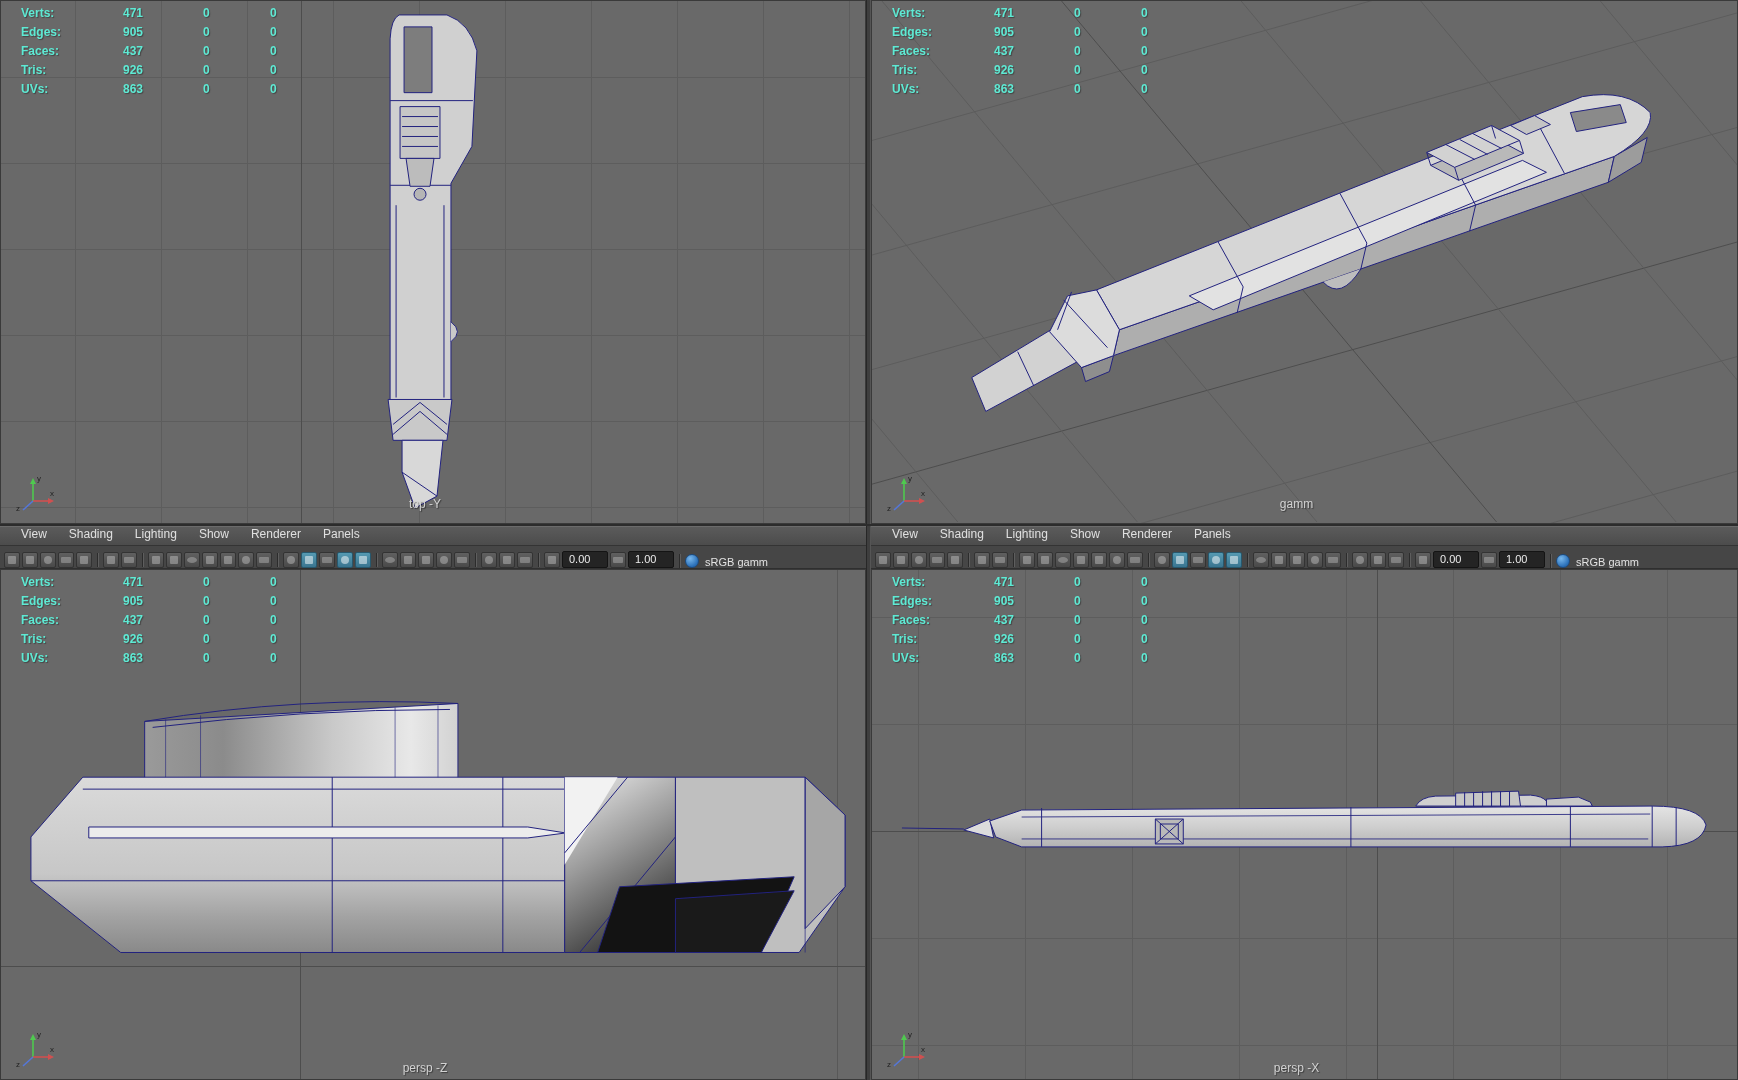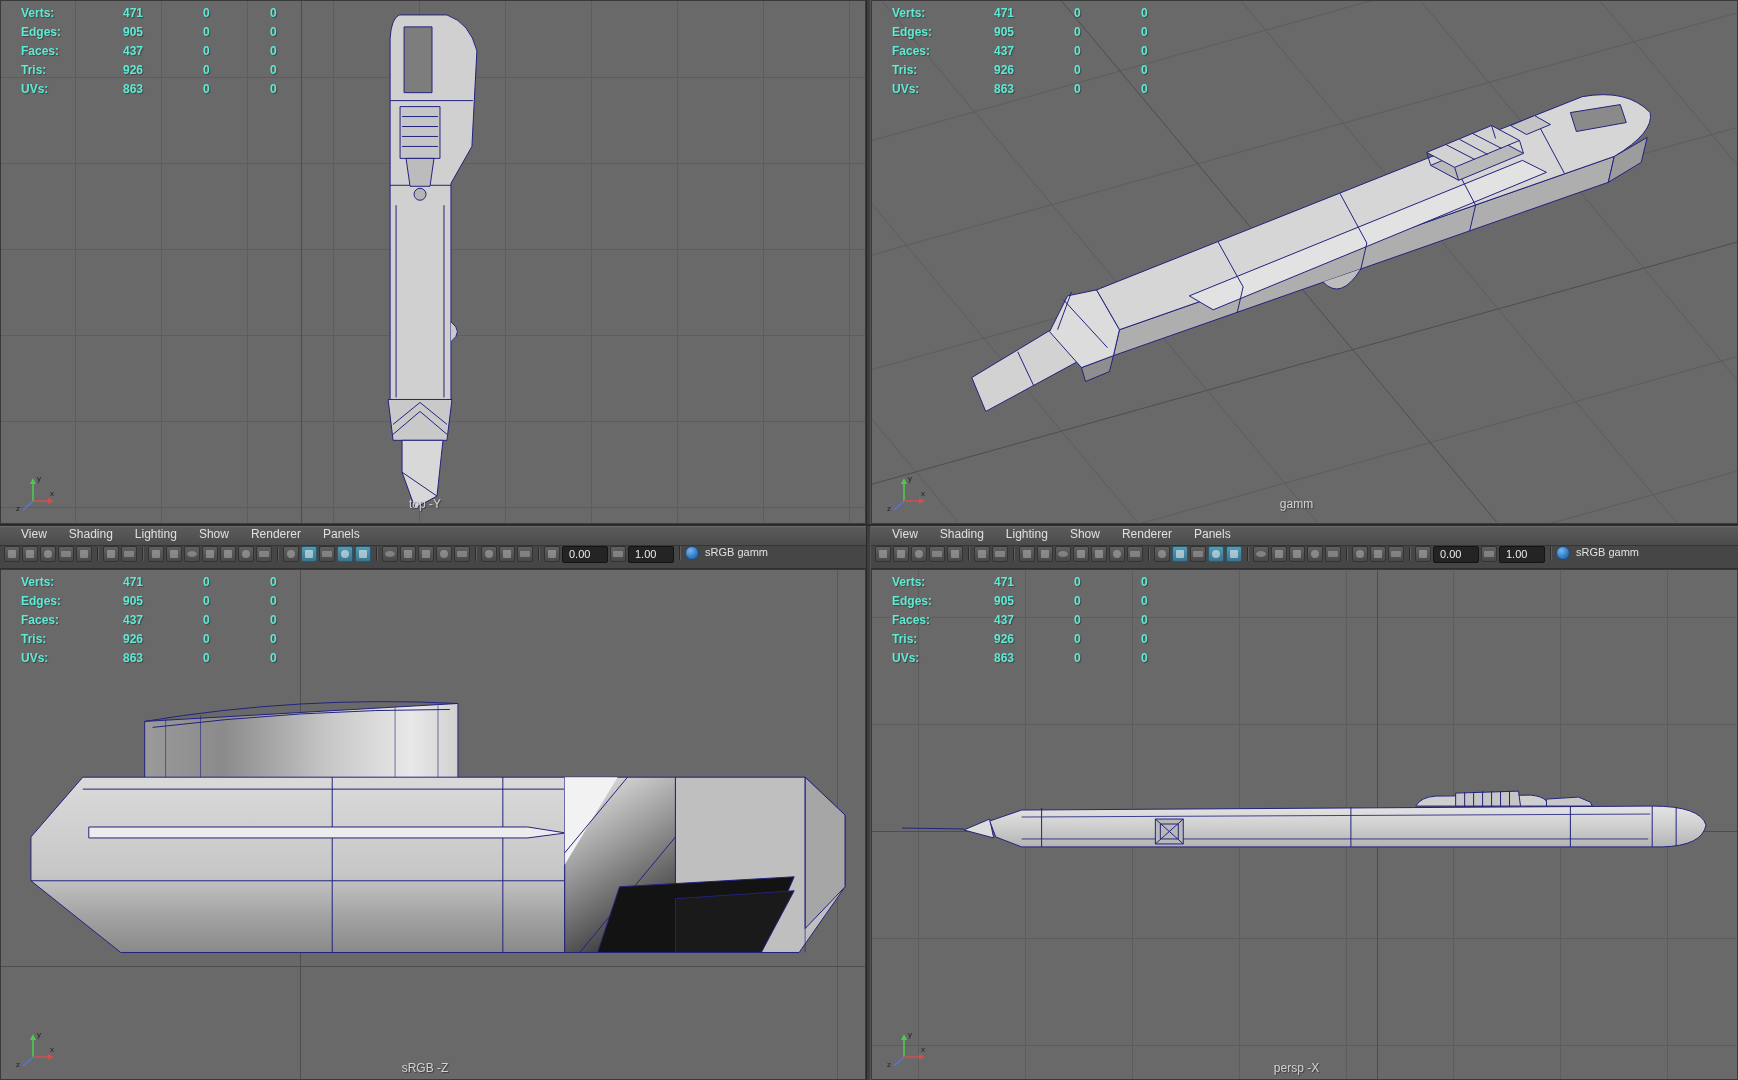--- a/index.html
+++ b/index.html
@@ -33,21 +33,21 @@
   .row-top .vp-label{bottom:12px}
   .row-bottom .vp-label{bottom:4px}
   .axiswidget{position:absolute;left:12px;bottom:8px;z-index:3}
 
   .menubar{height:20px;background:linear-gradient(#5b5b5b,#4c4c4c);border-top:1px solid #6b6b6b;
        border-bottom:1px solid #343434;display:flex;align-items:flex-start;padding-left:10px;
        font-size:12px;color:#e0e0e0;flex:0 0 auto}
   .menu-item{padding:0 11px}
 
   .toolbarbar{height:23px;background:#464646;border-bottom:1px solid #2f2f2f;display:flex;
-       align-items:flex-start;padding:0 4px;gap:2px;overflow:hidden;flex:0 0 auto}
+       align-items:flex-end;padding:0 4px;gap:2px;overflow:hidden;flex:0 0 auto}
   .tb-icons{display:flex;align-items:center;gap:2px;flex:0 0 auto}
   .tb-icon{width:16px;height:16px;border-radius:2px;background:linear-gradient(#606060,#494949);
        border:1px solid #333;position:relative;flex:0 0 auto}
   .tb-icon::after{content:"";position:absolute;inset:3px;background:rgba(222,222,222,.38);border-radius:1px}
   .tb-icon:nth-child(3n)::after{border-radius:50%}
   .tb-icon:nth-child(4n)::after{inset:4px 2px;background:rgba(235,235,235,.3)}
   .tb-icon.active{background:linear-gradient(#559ab2,#3a7590);border-color:#27586d}
   .tb-icon.active::after{background:rgba(255,255,255,.5)}
   .tb-sep{width:1px;height:14px;background:#2c2c2c;box-shadow:1px 0 0 #5e5e5e;margin:0 3px;flex:0 0 auto}
   .tb-field{height:17px;min-width:46px;background:#242424;border:1px solid #141414;color:#ececec;
@@ -373,21 +373,21 @@
             <span>0</span>
           </div>
             <div class="hud-row">
             <span>UVs:</span>
             <span>863</span>
             <span>0</span>
             <span>0</span>
           </div>
           </div>
 
-        <div class="vp-label">sRGB -Z</div>
+        <div class="vp-label">persp -Z</div>
 
         <svg class="axiswidget" width="46" height="46" viewBox="0 0 46 46">
           <g stroke-width="1.6" fill="none">
             <line x1="20" y1="32" x2="20" y2="13" stroke="#4fc94f"></line>
             <line x1="20" y1="32" x2="37" y2="32" stroke="#d05050"></line>
             <line x1="20" y1="32" x2="10" y2="41" stroke="#5577d8"></line>
           </g>
           <path d="M17 15 L20 9 L23 15 Z" fill="#4fc94f"></path>
           <path d="M35 29 L41 32 L35 35 Z" fill="#d05050"></path>
           <text x="24" y="12" font-size="8" fill="#222">y</text>

